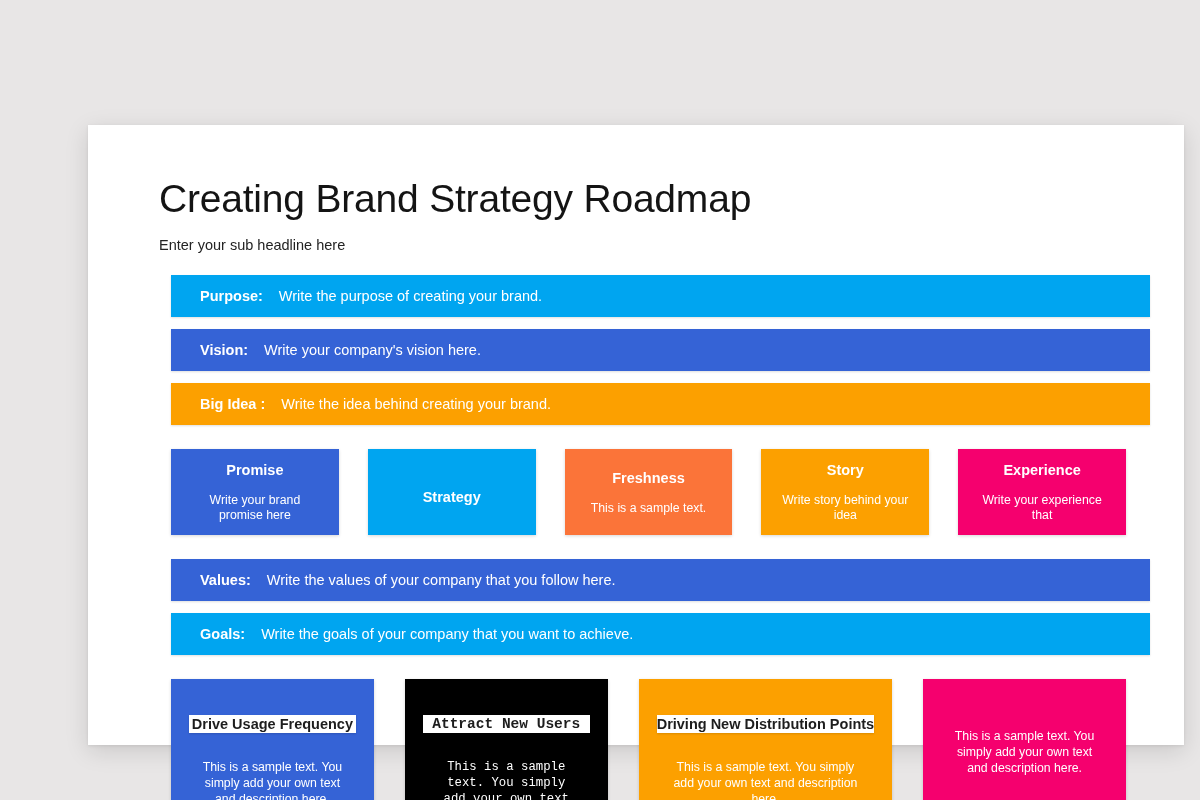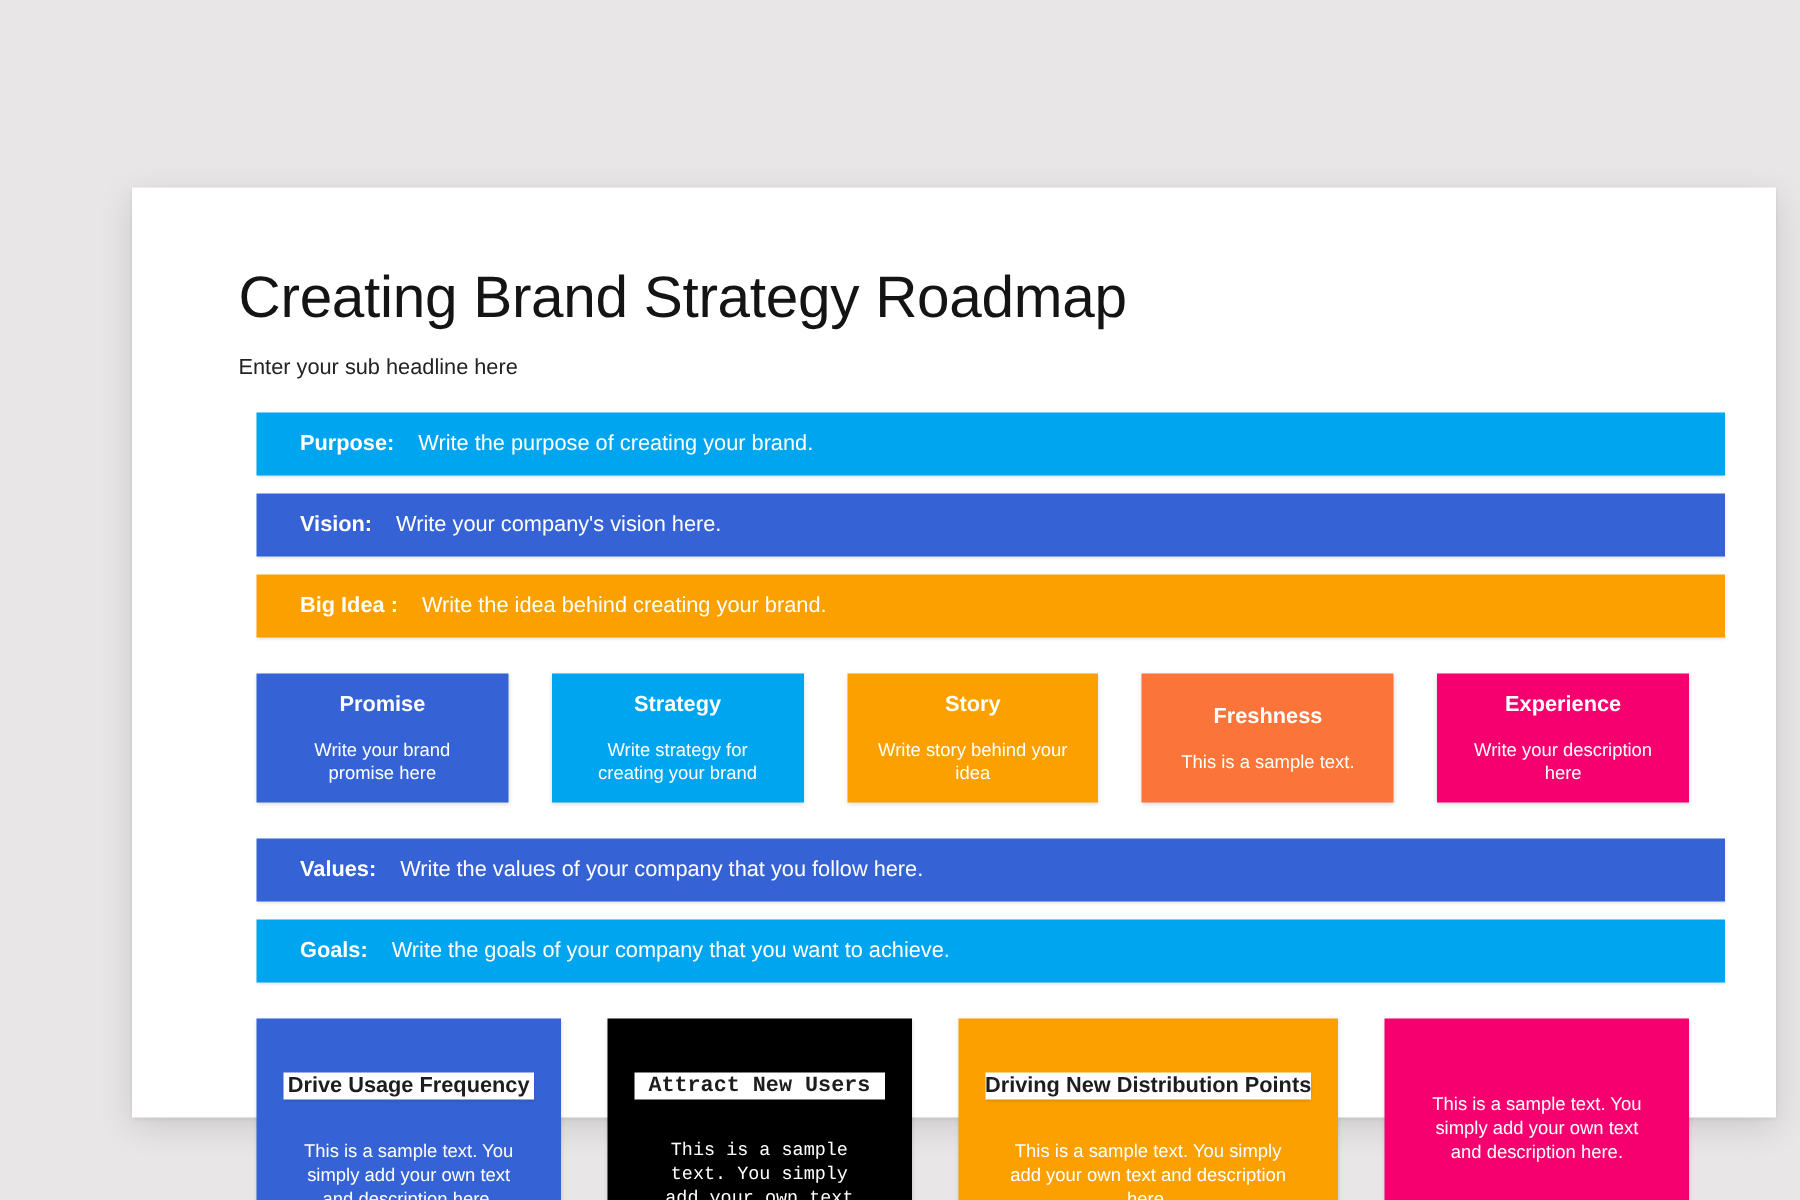--- a/index.html
+++ b/index.html
@@ -179,33 +179,32 @@
       </div>
     </div>
 
     <div class="pillars">
       <div class="pillar" style="background: rgb(53, 99, 214);">
         <div class="pillar-title">Promise</div>
         <div class="pillar-desc">Write your brand promise here</div>
       </div>
       <div class="pillar" style="background: rgb(0, 165, 240);">
         <div class="pillar-title">Strategy</div>
-        <div class="pillar-desc">Write strategy for creating your brand</div>
+      </div>
+      <div class="pillar" style="background: rgb(251, 116, 57);">
+        <div class="pillar-title">Freshness</div>
+        <div class="pillar-desc">This is a sample text.</div>
       </div>
       <div class="pillar" style="background: rgb(252, 160, 0);">
         <div class="pillar-title">Story</div>
         <div class="pillar-desc">Write story behind your idea</div>
       </div>
-      <div class="pillar" style="background: rgb(251, 116, 57);">
-        <div class="pillar-title">Freshness</div>
-        <div class="pillar-desc">This is a sample text.</div>
-      </div>
       <div class="pillar" style="background: rgb(245, 0, 110);">
         <div class="pillar-title">Experience</div>
-        <div class="pillar-desc">Write your description here</div>
+        <div class="pillar-desc">Write your experience that</div>
       </div>
     </div>
 
     <div>
       <div class="bar" style="background: rgb(53, 99, 214);">
         <span class="bar-key">Values:</span>
         <span class="bar-text">Write the values of your company that you follow here.</span>
       </div>
       <div class="bar" style="background: rgb(0, 165, 240);">
         <span class="bar-key">Goals:</span>

